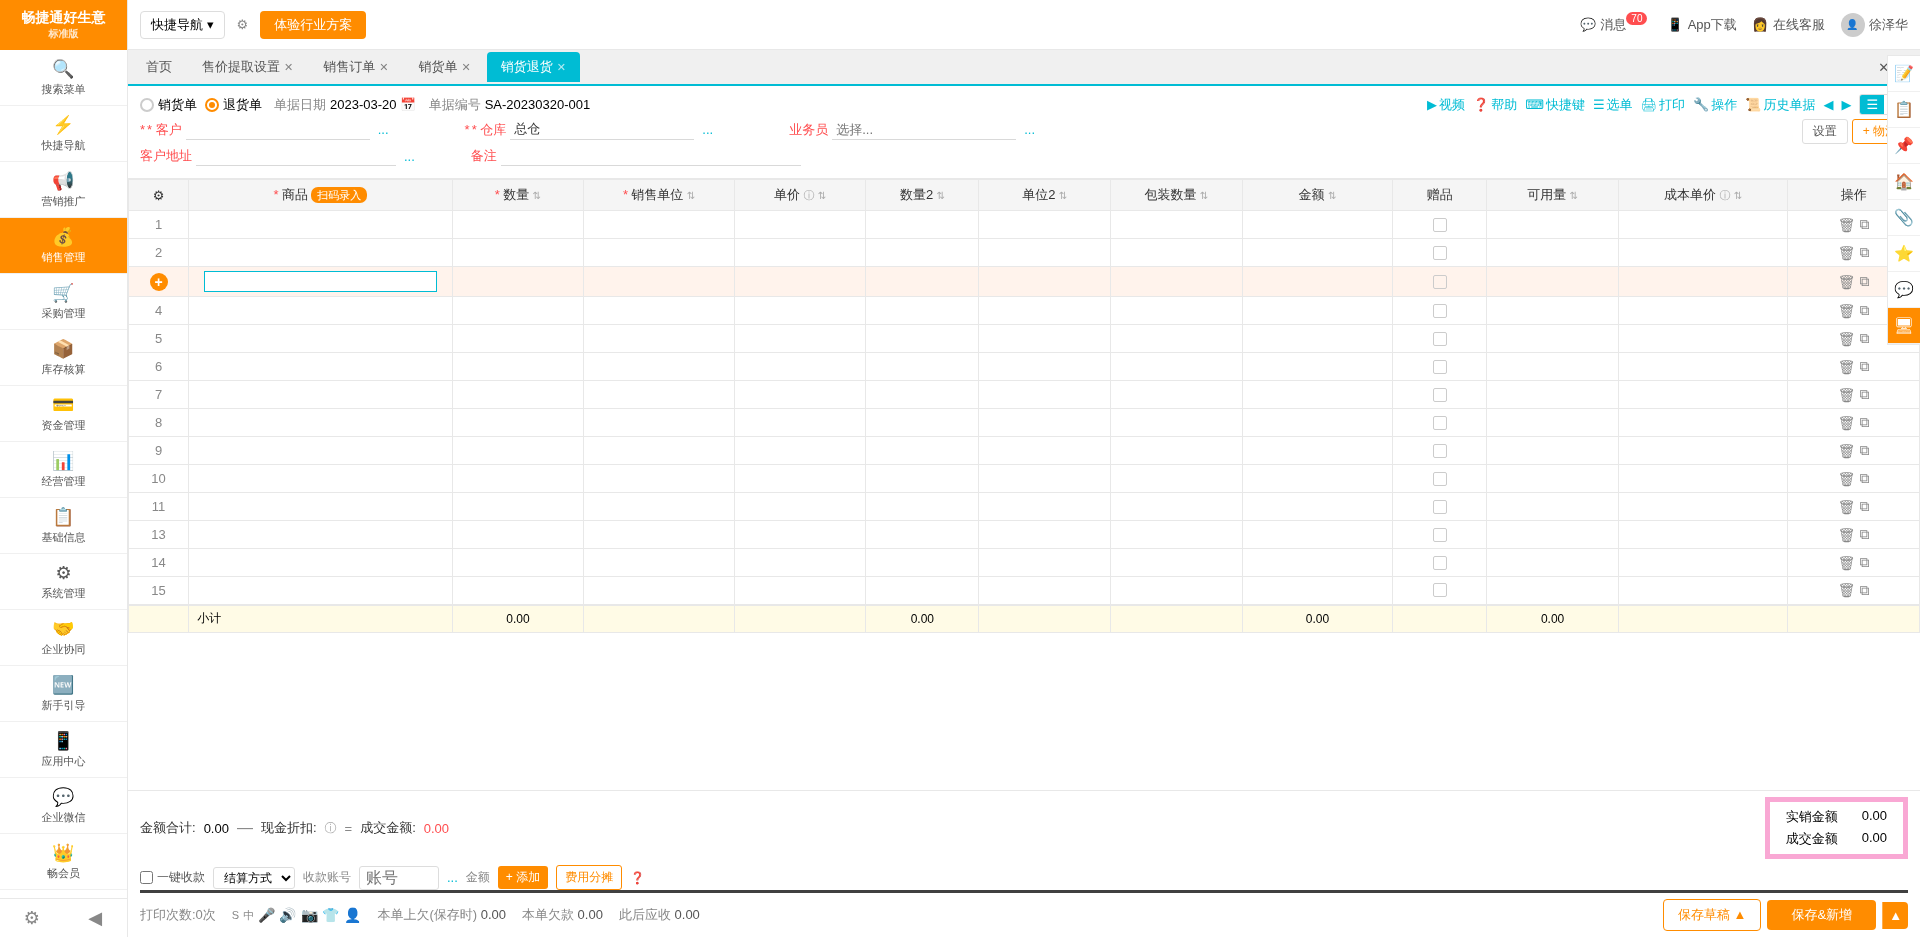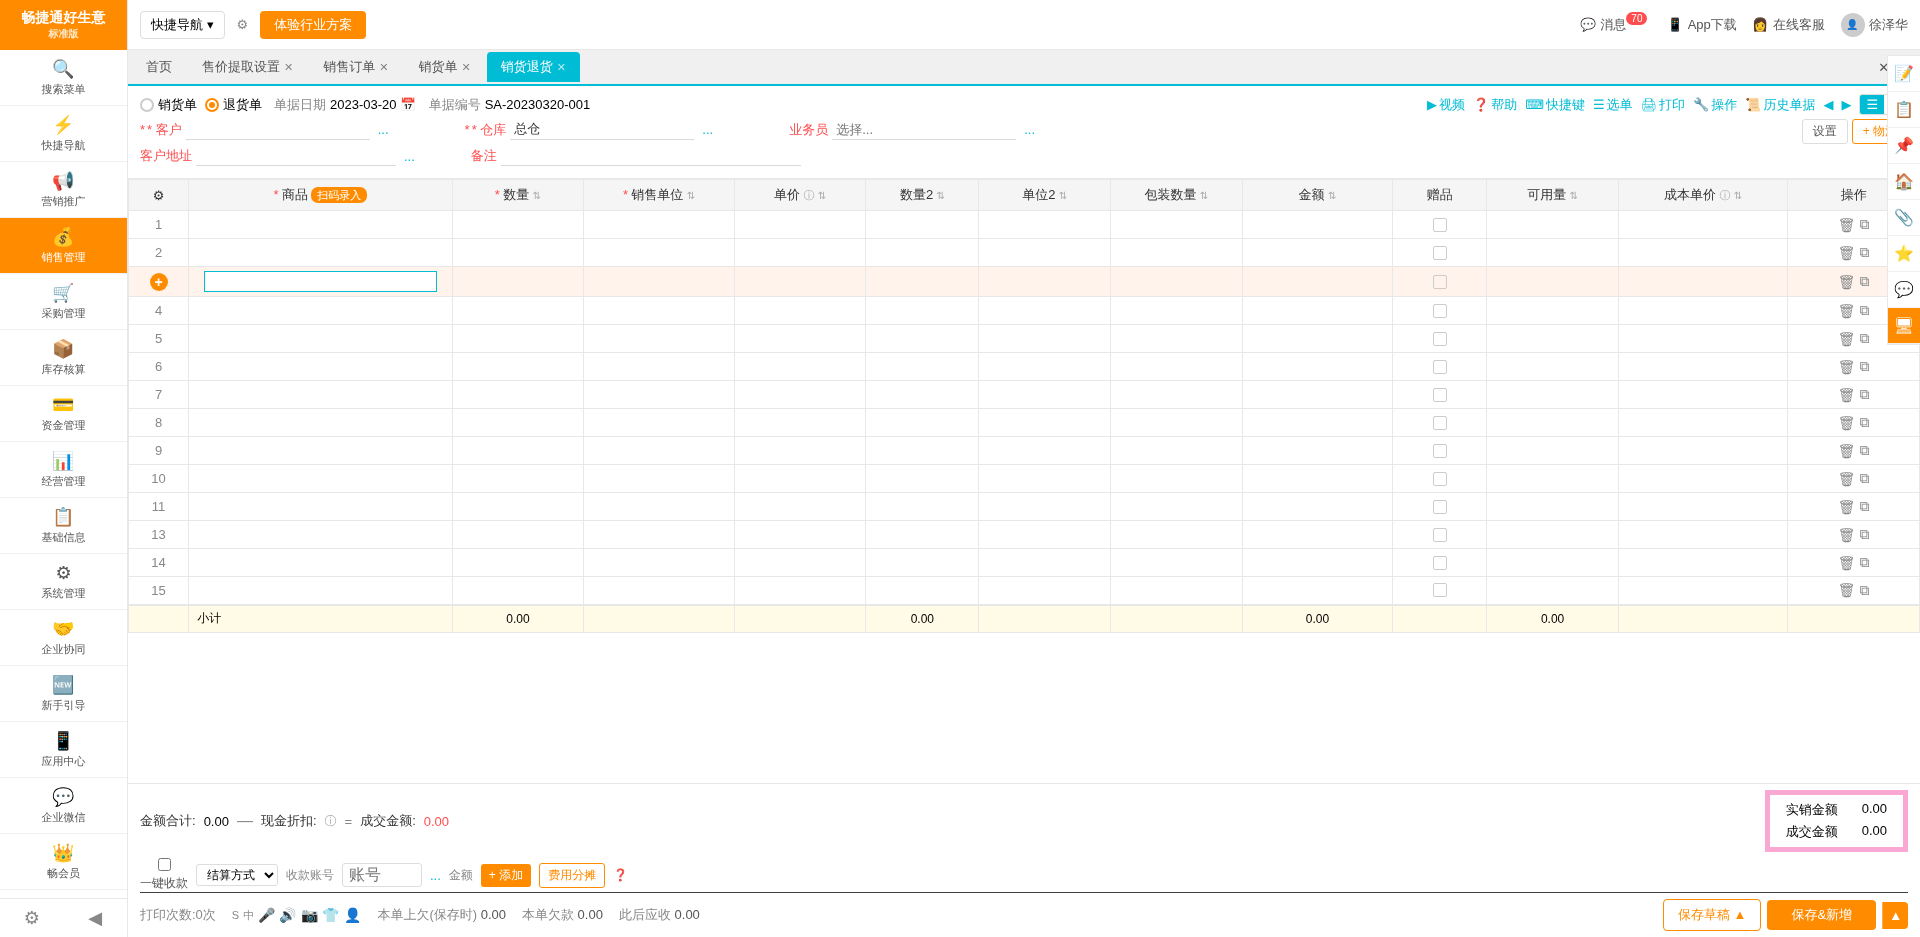--- a/index.html
+++ b/index.html
@@ -105,30 +105,30 @@
     .bottom-area { border-top: 1px solid #e8e8e8; padding: 6px 12px; background: #fff; }
     .total-row { display: flex; align-items: center; gap: 8px; margin-bottom: 6px; }
     .total-label { color: #333; }
     .total-value { font-weight: 500; }
     .minus-icon { color: #888; font-size: 16px; cursor: pointer; }
     .deal-label { color: #333; }
     .deal-value { font-weight: 500; color: #ff4d4f; }
     .info-btn { color: #aaa; cursor: pointer; font-size: 12px; }
 
     .payment-row { display: flex; align-items: center; gap: 8px; }
-    .payment-checkbox { display: flex; align-items: center; gap: 4px; flex-direction: column; }
+    .payment-checkbox { display: flex; align-items: center; gap: 4px; }
     .payment-label { color: #555; font-size: 12px; }
     .payment-select { border: 1px solid #ddd; padding: 2px 6px; border-radius: 3px; font-size: 12px; background: #fff; }
     .payment-input { border: 1px solid #ddd; padding: 2px 6px; border-radius: 3px; width: 80px; font-size: 16px; }
     .payment-dots { color: #00bcd4; cursor: pointer; }
     .add-btn { background: #ff8c00; color: #fff; border: none; padding: 3px 8px; border-radius: 3px; cursor: pointer; font-size: 12px; }
     .split-btn { background: #fff; border: 1px solid #ff8c00; color: #ff8c00; padding: 3px 8px; border-radius: 3px; cursor: pointer; font-size: 12px; }
 
     
-    .bottom-stats { display: flex; align-items: center; justify-content: space-between; border-top: 1px solid #404040; padding-top: 6px; }
+    .bottom-stats { display: flex; align-items: center; justify-content: space-between; border-top: 3px solid #404040; padding-top: 6px; }
     .stats-left { display: flex; align-items: center; gap: 16px; font-size: 12px; color: #555; }
     .stats-label { color: #888; }
     .stats-value { font-weight: 500; }
 
     
     .action-btns { display: flex; gap: 6px; align-items: center; }
     .btn-save-draft { background: #fff; border: 1px solid #ff8c00; color: #ff8c00; padding: 6px 14px; border-radius: 4px; cursor: pointer; font-size: 13px; }
     .btn-save-new { background: #ff8c00; color: #fff; padding: 6px 24px; border-radius: 4px; cursor: pointer; border: none; font-size: 13px; }
     .chevron-btn { background: #ff8c00; color: #fff; padding: 6px 6px; border-radius: 0 4px 4px 0; cursor: pointer; border: none; border-left: 1px solid rgba(255,255,255,0.3); }
 

